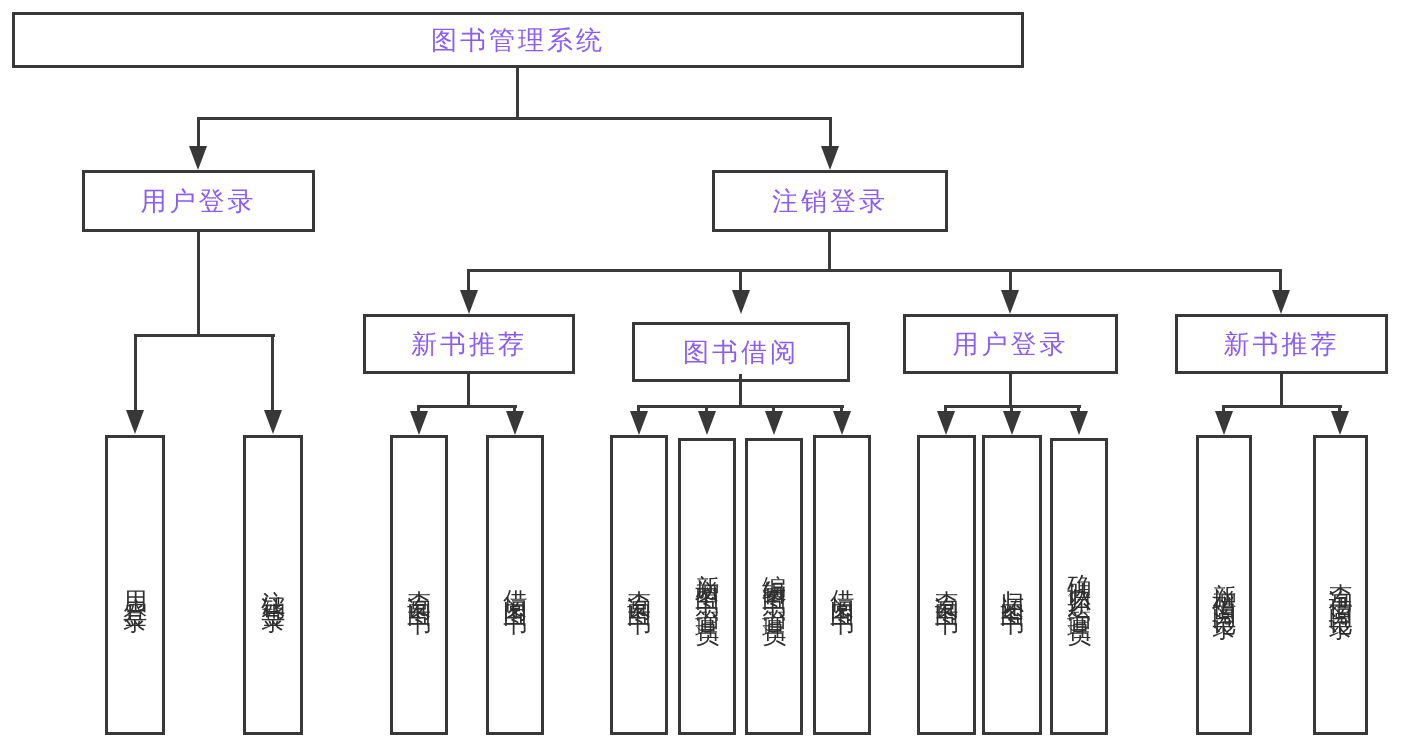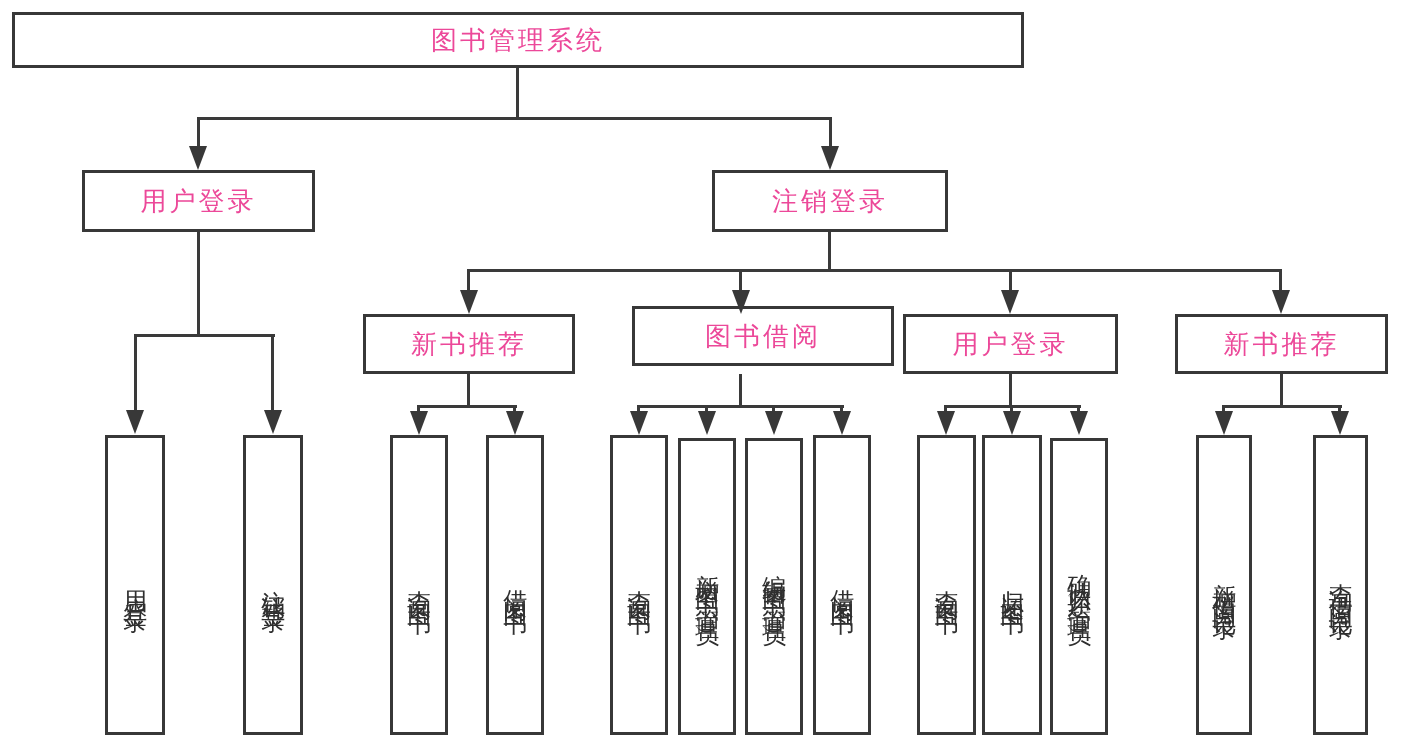--- a/index.html
+++ b/index.html
@@ -14,21 +14,21 @@
     position:absolute;
     box-sizing:border-box;
     border:3px solid #383838;
     background:#ffffff;
     display:flex;
     align-items:center;
     justify-content:center;
   }
   .hlabel{
     font-size:26px;
-    color:#ec4899;
+    color:#8b5cf6;
     letter-spacing:3px;
     white-space:nowrap;
   }
   .vlabel{
     writing-mode:vertical-rl;
     font-size:24px;
     color:#2f2f2f;
     letter-spacing:7px;
     line-height:1.1;
     white-space:nowrap;
@@ -64,21 +64,21 @@
   <div class="box" style="left:82px;top:170px;width:233px;height:62px">
     <span class="hlabel">用户登录</span>
   </div>
   <div class="box" style="left:712px;top:170px;width:236px;height:62px">
     <span class="hlabel">注销登录</span>
   </div>
 
   <div class="box" style="left:363px;top:314px;width:212px;height:60px">
     <span class="hlabel">新书推荐</span>
   </div>
-  <div class="box" style="left:632px;top:306px;width:262px;height:60px">
+  <div class="box" style="left:632px;top:322px;width:218px;height:60px">
     <span class="hlabel">图书借阅</span>
   </div>
   <div class="box" style="left:903px;top:314px;width:215px;height:60px">
     <span class="hlabel">用户登录</span>
   </div>
   <div class="box" style="left:1175px;top:314px;width:213px;height:60px">
     <span class="hlabel">新书推荐</span>
   </div>
 
   <div class="box" style="left:105px;top:435px;width:60px;height:300px">

